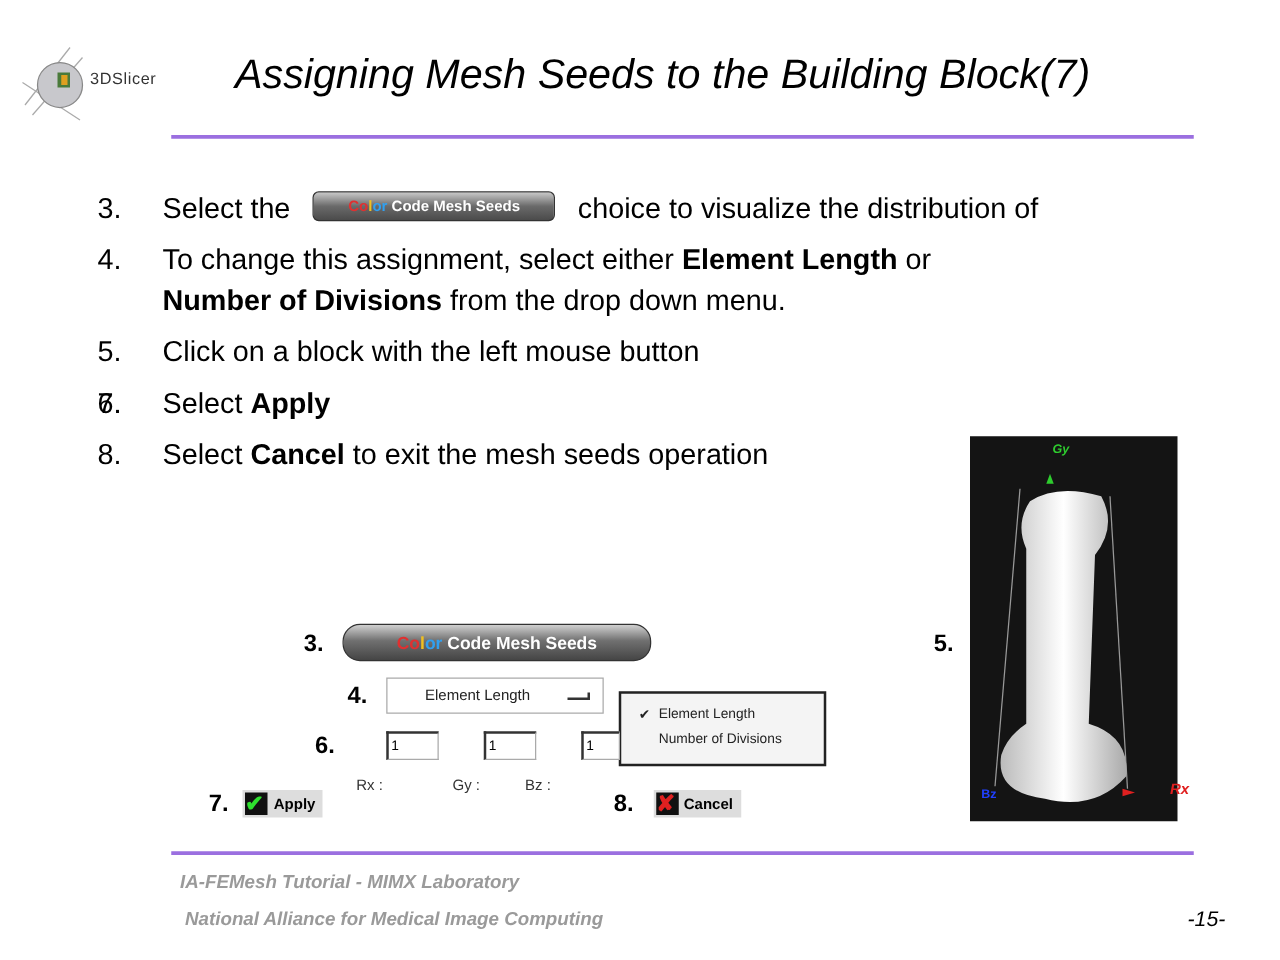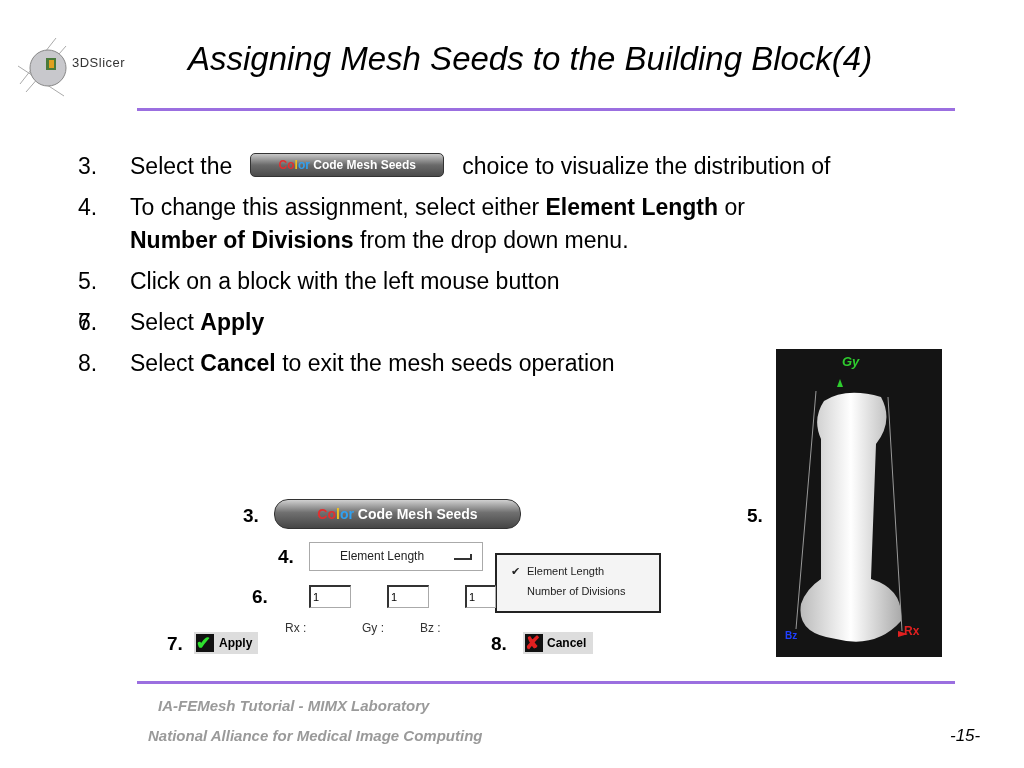--- a/index.html
+++ b/index.html
@@ -38,21 +38,21 @@
     <line x1="10" y1="56" x2="50" y2="10" stroke="#aaa"></line>
     <line x1="2" y1="30" x2="48" y2="60" stroke="#aaa"></line>
     <circle cx="32" cy="32" r="18" fill="#c8c8cc"></circle>
     <circle cx="32" cy="32" r="18" fill="none" stroke="#888"></circle>
     <path d="M30 22 L40 22 L40 34 L30 34Z" fill="#4a7a3a"></path>
     <rect x="33" y="24" width="5" height="8" fill="#e0a020"></rect>
   </svg>
 </div>
 <div class="abs logo-text">3DSlicer</div>
 
-<div class="abs title">Assigning Mesh Seeds to the Building Block(4)</div>
+<div class="abs title">Assigning Mesh Seeds to the Building Block(7)</div>
 <div class="abs rule" style="left:137px;top:108px;width:818px;"></div>
 
 <div class="abs list">
   <div class="li">
     <span class="num">3.</span>
     <span>Select the</span><span class="btn-ccms"><span class="c1">Co</span><span class="c2">l</span><span class="c3">or</span><span> Code Mesh Seeds</span></span><span>choice to visualize the distribution of</span><br>
   </div>
   <div class="li">
     <span class="num">4.</span>
     <span>To change this assignment, select either </span><b>Element Length</b><span> or</span><br>
@@ -110,21 +110,21 @@
           <stop offset="0.5" stop-color="#fff"></stop>
           <stop offset="1" stop-color="#aaa"></stop>
         </linearGradient>
       </defs>
     <line x1="40" y1="42" x2="20" y2="280" stroke="#999"></line>
     <line x1="112" y1="48" x2="126" y2="282" stroke="#999"></line>
     <path d="M48 52 Q70 38 105 48 Q118 72 100 95 L95 230 Q128 240 125 272 Q100 300 60 290 Q20 285 25 255 Q30 240 45 230 L45 90 Q36 70 48 52Z" fill="url(#g)"></path>
     <polygon points="64,30 67,38 61,38" fill="#2ecc2e"></polygon>
     <polygon points="122,282 132,285 122,288" fill="#e02020"></polygon>
   </svg>
-  <span class="abs" style="left:66px;top:5px;color:#2ecc2e;font-size:13px;font-weight:bold;font-style:italic;">Gy</span>
-  <span class="abs" style="left:128px;top:275px;color:#e02020;font-size:12px;font-weight:bold;">Rx</span>
+  <span class="abs" style="left:66px;top:5px;color:#2ecc2e;font-size:10px;font-weight:bold;font-style:italic;">Gy</span>
+  <span class="abs" style="left:160px;top:275px;color:#e02020;font-size:12px;font-weight:bold;font-style:italic;">Rx</span>
   <span class="abs" style="left:9px;top:267px;color:#2040ff;font-size:10px;font-weight:bold;margin-top:14px;">Bz</span>
 </div>
 
 <div class="abs rule" style="left:137px;top:681px;width:818px;"></div>
-<div class="abs footer" style="left:158px;top:697px;">IA-FEMesh Tutorial - MIMX Laboratory</div>
+<div class="abs footer" style="left:144px;top:697px;">IA-FEMesh Tutorial - MIMX Laboratory</div>
 <div class="abs footer" style="left:148px;top:727px;">National Alliance for Medical Image Computing</div>
 <div class="abs page">-15-</div>
 
 </body></html>

